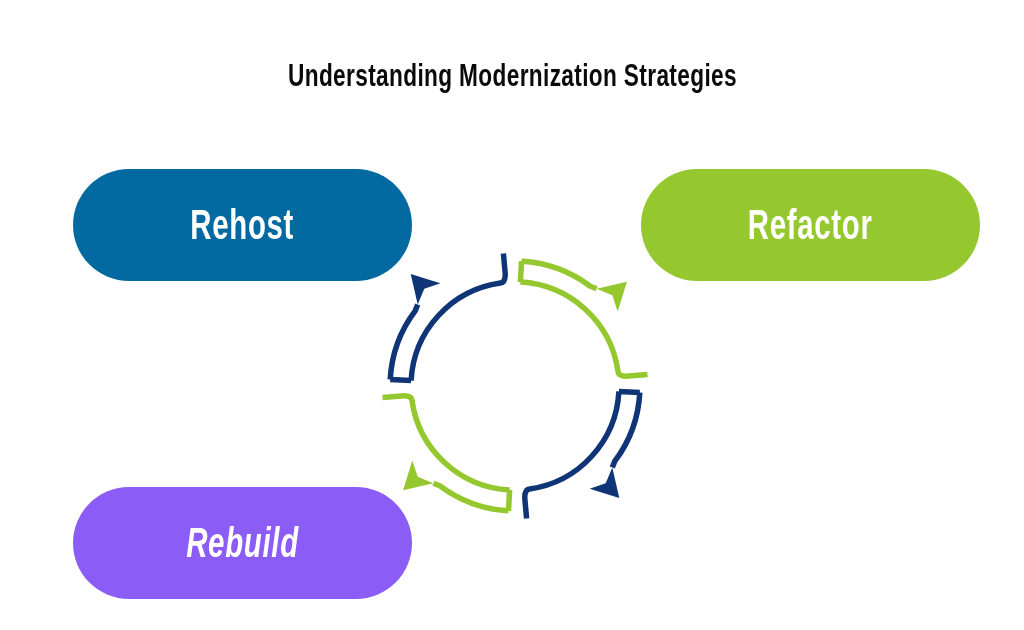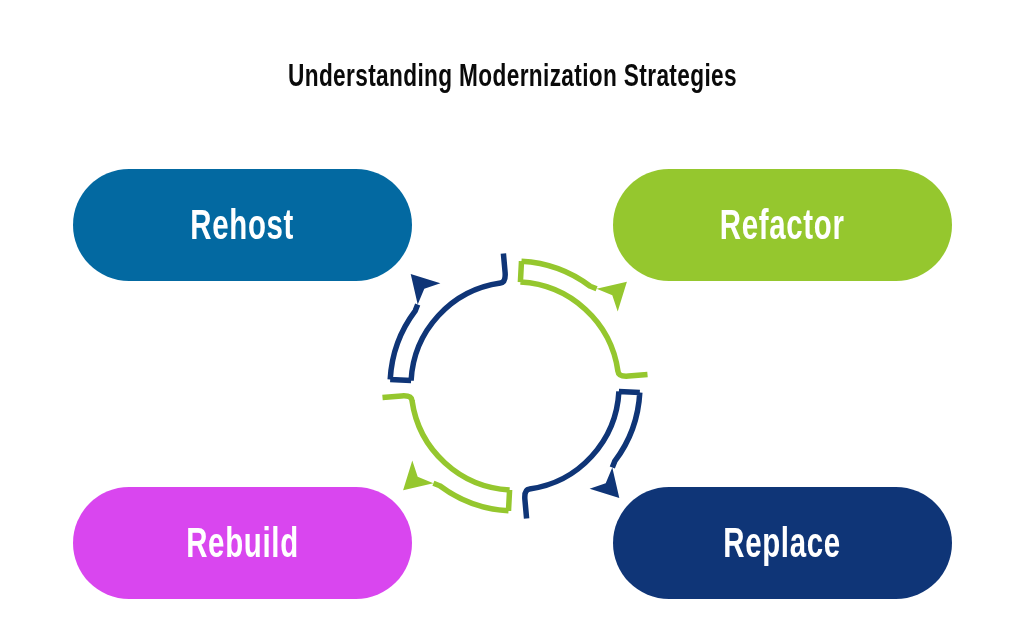--- a/index.html
+++ b/index.html
@@ -17,21 +17,21 @@
     display:inline-block;
     font-size:31px;font-weight:bold;line-height:36px;
     letter-spacing:0.5px;white-space:nowrap;
     transform:scaleX(0.73);transform-origin:center center;
   }
   .pill{
     position:absolute;width:339px;height:112px;border-radius:56px;
     display:flex;align-items:center;justify-content:center;
   }
   .pill-tl{left:73px;top:169px;}
-  .pill-tr{left:613px;top:169px;}
+  .pill-tr{left:641px;top:169px;}
   .pill-bl{left:73px;top:487px;}
   .pill-br{left:613px;top:487px;}
   .pill-label{
     font-size:42px;font-weight:bold;color:#ffffff;
     letter-spacing:1px;white-space:nowrap;
     transform:scaleX(0.70);transform-origin:center center;
   }
   svg.cycle{position:absolute;left:0;top:0;}
 </style>
 </head>
@@ -44,27 +44,24 @@
   </div>
 
   <div class="pill pill-tl" style="background: #0369a1;">
     <span class="pill-label" style="color: rgb(255, 255, 255);">Rehost</span>
   </div>
 
   <div class="pill pill-tr" style="background: rgb(149, 199, 46);">
     <span class="pill-label" style="color: rgb(255, 255, 255);">Refactor</span>
   </div>
 
-  <div class="pill pill-bl" style="background: #d946ef;">
+  <div class="pill pill-bl" style="background: #8b5cf6; font-style: italic;">
     <span class="pill-label" style="color: rgb(255, 255, 255);">Rebuild</span>
   </div>
 
-  <div class="pill pill-br" style="background: rgb(15, 53, 119);">
-    <span class="pill-label" style="color: rgb(255, 255, 255);">Replace</span>
-  </div>
 
   <svg class="cycle" width="1024" height="630" viewBox="0 0 1024 630" aria-hidden="true">
       <g>
         <path d="M 390.2 379.5 A 125 125 0 0 1 415.2 310.8 L 417.7 304.4 M 390.2 379.5 L 411.1 380.6 M 411.1 380.6 A 104 104 0 0 1 500.5 283.0 Q 505.9 282.4 505.1 272.4 L 503.4 253.5" fill="none" stroke="#0f3577" stroke-width="5.5" stroke-linecap="butt" stroke-linejoin="miter"></path>
         <polygon points="410.7 274.1,440.4 283.3,424.3 288.7,417.7 304.4" fill="#0f3577"></polygon>
       </g>
       <g>
         <path d="M 521.5 261.2 A 125 125 0 0 1 590.2 286.2 L 596.6 288.7 M 521.5 261.2 L 520.4 282.1 M 520.4 282.1 A 104 104 0 0 1 618.0 371.5 Q 618.6 376.9 628.6 376.1 L 647.5 374.4" fill="none" stroke="#95c72e" stroke-width="5.5" stroke-linecap="butt" stroke-linejoin="miter"></path>
         <polygon points="626.9 281.7,617.7 311.4,612.3 295.3,596.6 288.7" fill="#95c72e"></polygon>
       </g>

